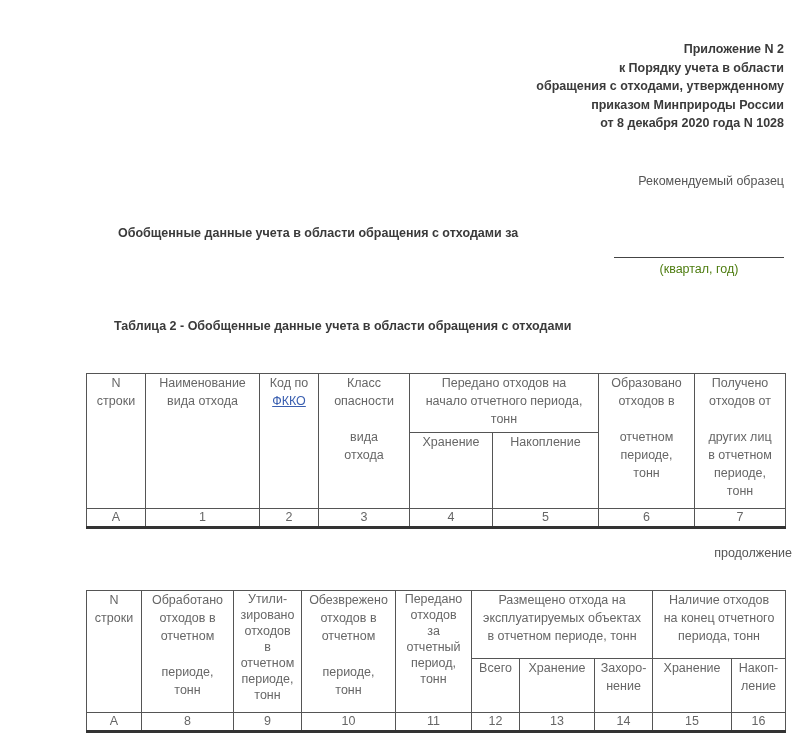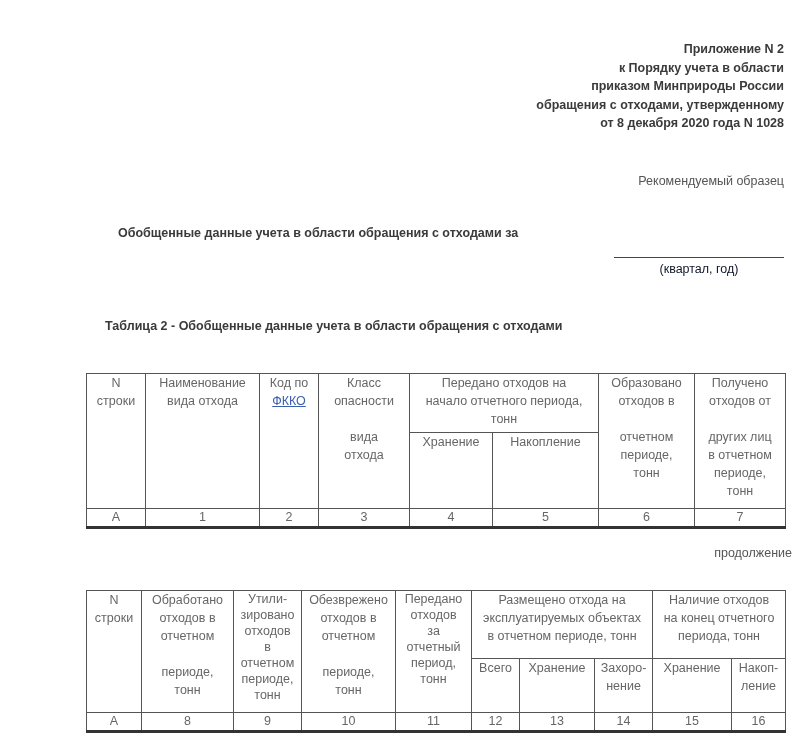--- a/index.html
+++ b/index.html
@@ -2,37 +2,37 @@
 <html><head>
 <meta charset="utf-8">
 <style>
   html,body{margin:0;padding:0;background:#fff;}
   body{width:804px;height:751px;position:relative;overflow:hidden;font-family:"Liberation Sans",sans-serif;color:#555;}
   .abs{position:absolute;}
   .appendix{right:20px;top:40px;text-align:right;font-weight:bold;font-size:12.5px;line-height:18.5px;color:#3a3a3a;}
   .recommended{right:20px;top:174px;font-size:12.5px;color:#555;text-align:center;}
   .doc-title{left:118px;top:226px;font-weight:bold;font-size:12.5px;color:#3a3a3a;}
   .period-line{left:614px;top:257px;width:170px;border-top:1px solid #444;}
-  .period-hint{left:614px;top:262px;width:170px;text-align:center;font-size:12.5px;color:#0f172a;}
-  .table-title{left:105px;top:319px;font-weight:bold;font-size:12.5px;color:#3a3a3a;}
+  .period-hint{left:614px;top:262px;width:170px;text-align:center;font-size:12.5px;color:#4d7c0f;}
+  .table-title{left:114px;top:319px;font-weight:bold;font-size:12.5px;color:#3a3a3a;}
   .continued{right:12px;top:546px;font-size:12.5px;color:#555;}
   table.form{position:absolute;border-collapse:collapse;table-layout:fixed;font-size:12.5px;color:#666;}
   table.form td{border:1px solid #555;text-align:center;vertical-align:top;padding:0 2px;line-height:18px;}
   table.form tr.nums td{vertical-align:middle;line-height:17px;border-bottom:3px solid #333;}
   .link{color:#3a5fb0;text-decoration:underline;}
   .spacer{display:block;height:18px;}
 </style>
 </head>
 <body>
 
 <div class="abs appendix">
   <div>Приложение N 2</div>
   <div>к Порядку учета в области</div>
+  <div>обращения с отходами, утвержденному</div>
   <div>приказом Минприроды России</div>
-  <div>обращения с отходами, утвержденному</div>
   <div>от 8 декабря 2020 года N 1028</div>
 </div>
 
 <div class="abs recommended">Рекомендуемый образец</div>
 <div class="abs doc-title">Обобщенные данные учета в области обращения с отходами за</div>
 <div class="abs period-line"></div>
 <div class="abs period-hint">(квартал, год)</div>
 <div class="abs table-title">Таблица 2 - Обобщенные данные учета в области обращения с отходами</div>
 
 <table class="form" style="left:86px;top:373px;width:699px;">

